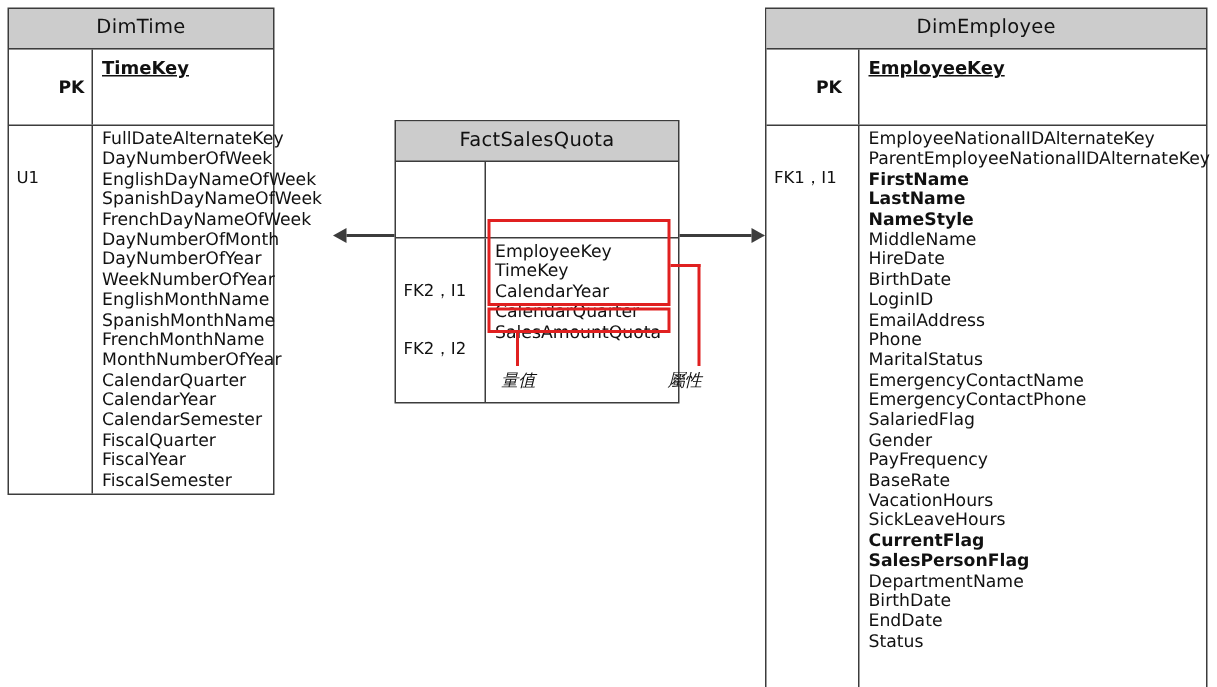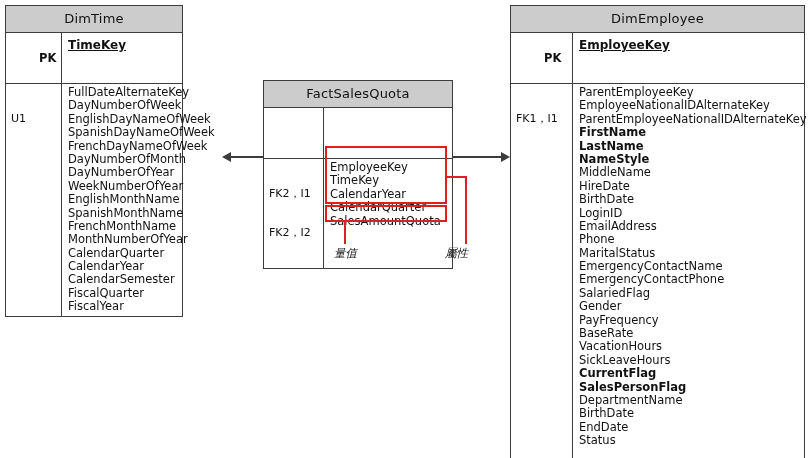--- a/index.html
+++ b/index.html
@@ -160,20 +160,21 @@
         <span class="fld">WeekNumberOfYear</span>
         <span class="fld">EnglishMonthName</span>
         <span class="fld">SpanishMonthName</span>
         <span class="fld">FrenchMonthName</span>
         <span class="fld">MonthNumberOfYear</span>
         <span class="fld">CalendarQuarter</span>
         <span class="fld">CalendarYear</span>
         <span class="fld">CalendarSemester</span>
         <span class="fld">FiscalQuarter</span>
         <span class="fld">FiscalYear</span>
+        <span class="fld">FiscalSemester</span>
       </div>
     </div>
   </div>
 
   <div class="entity" id="fact-quota">
     <div class="entity-title">FactSalesQuota</div>
     <div class="entity-section section-pk">
       <div class="col-key">
         <span class="pklabel"></span>
       </div>
@@ -232,21 +233,20 @@
         
         
         
         
         
         
         
         
       </div>
       <div class="col-fields">
-        <span class="fld">ParentEmployeeKey</span>
         <span class="fld">EmployeeNationalIDAlternateKey</span>
         <span class="fld">ParentEmployeeNationalIDAlternateKey</span>
         <span class="fld bold">FirstName</span>
         <span class="fld bold">LastName</span>
         <span class="fld bold">NameStyle</span>
         <span class="fld">MiddleName</span>
         <span class="fld">HireDate</span>
         <span class="fld">BirthDate</span>
         <span class="fld">LoginID</span>
         <span class="fld">EmailAddress</span>

